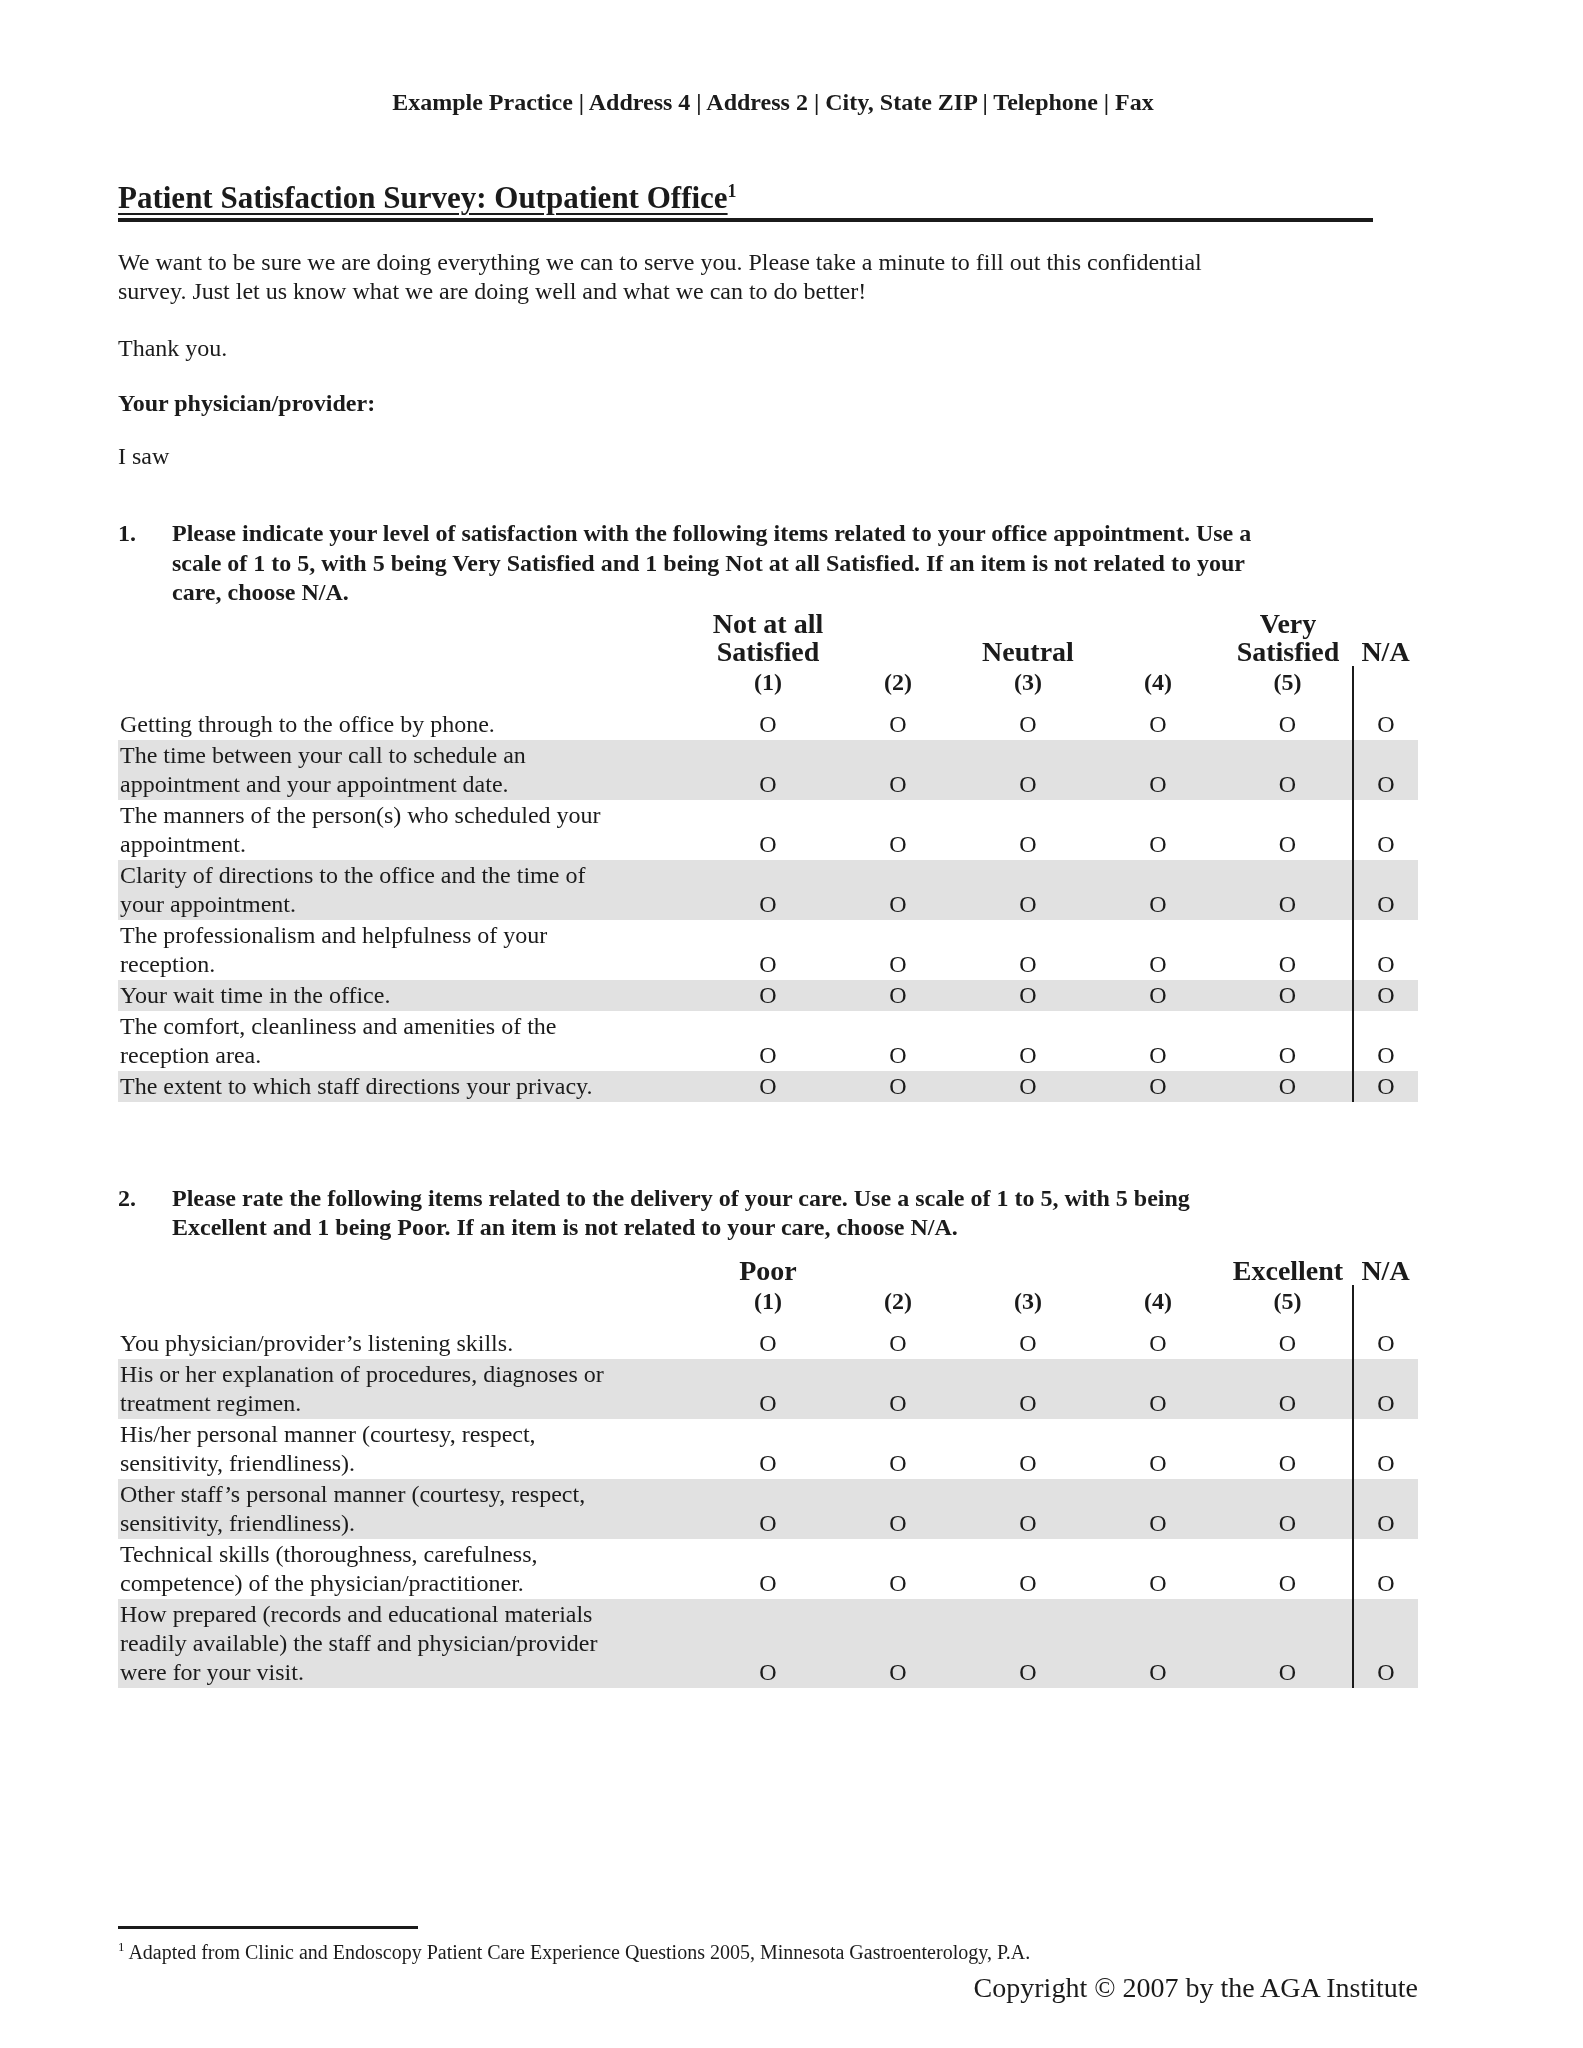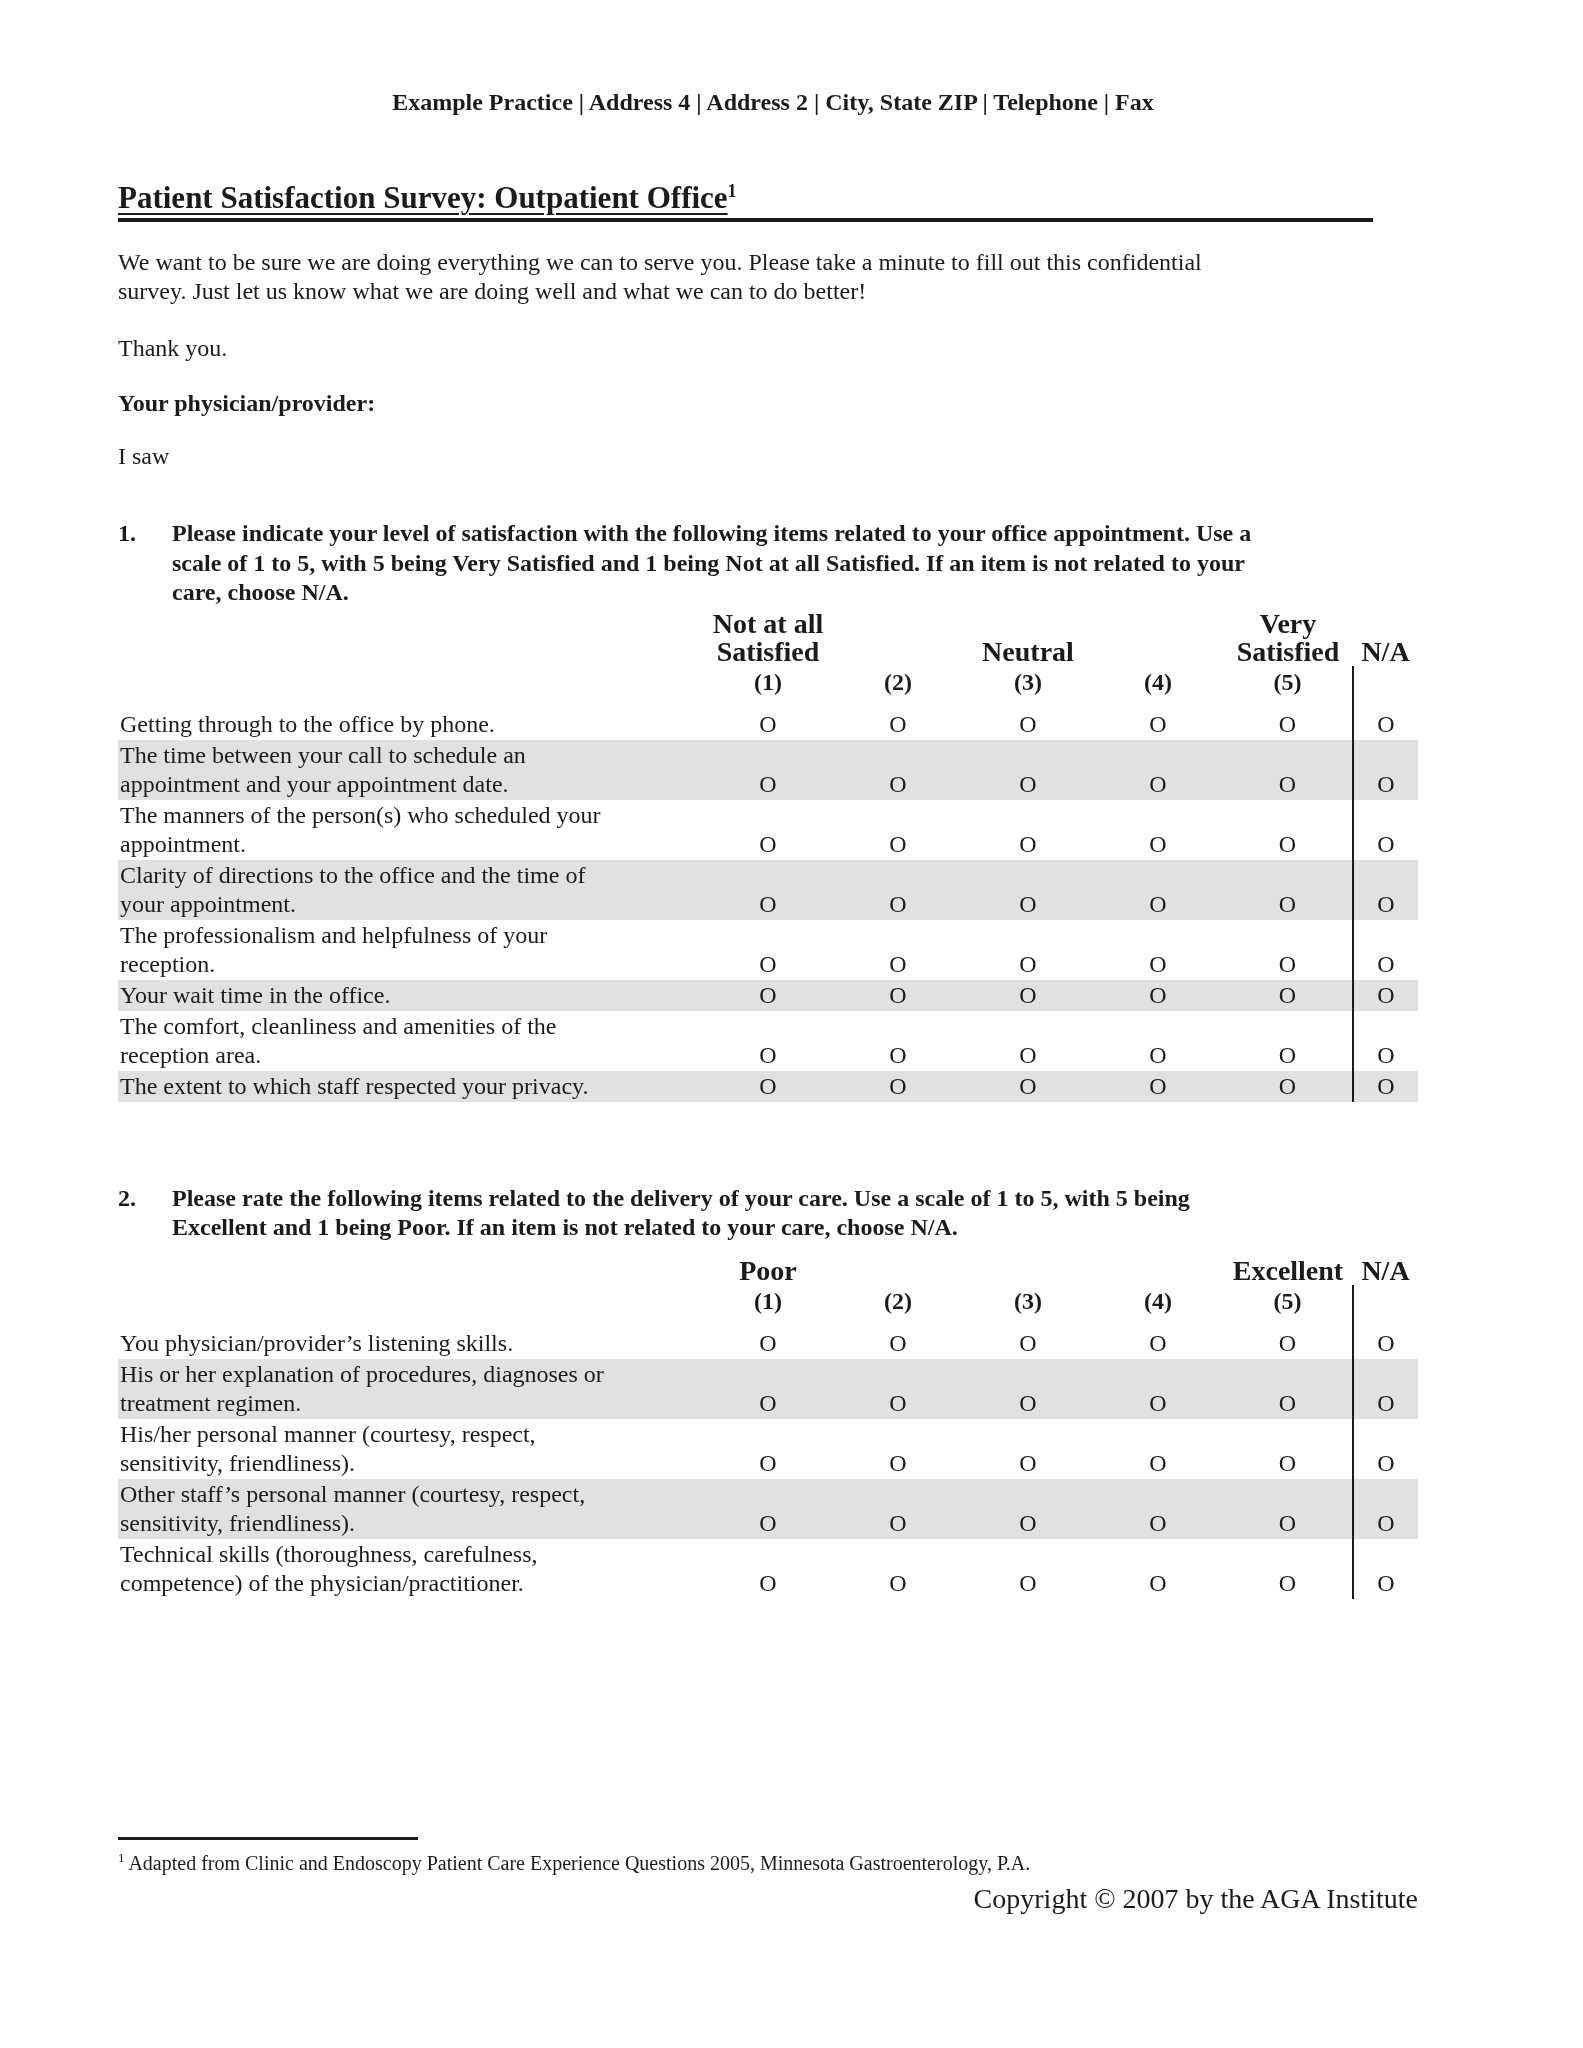--- a/index.html
+++ b/index.html
@@ -222,21 +222,21 @@
         <td class="item">The comfort, cleanliness and amenities of the
 reception area.</td>
         <td class="radio">O</td>
         <td class="radio">O</td>
         <td class="radio">O</td>
         <td class="radio">O</td>
         <td class="radio">O</td>
         <td class="radio na-line">O</td>
       </tr>
       <tr>
-        <td class="item">The extent to which staff respected your privacy.</td>
+        <td class="item">The extent to which staff directions your privacy.</td>
         <td class="radio">O</td>
         <td class="radio">O</td>
         <td class="radio">O</td>
         <td class="radio">O</td>
         <td class="radio">O</td>
         <td class="radio na-line">O</td>
       </tr>
     </tbody>
   </table>
 
@@ -319,20 +319,31 @@
       <tr>
         <td class="item">Technical skills (thoroughness, carefulness,
 competence) of the physician/practitioner.</td>
         <td class="radio">O</td>
         <td class="radio">O</td>
         <td class="radio">O</td>
         <td class="radio">O</td>
         <td class="radio">O</td>
         <td class="radio na-line">O</td>
       </tr>
+      <tr>
+        <td class="item">How prepared (records and educational materials
+readily available) the staff and physician/provider
+were for your visit.</td>
+        <td class="radio">O</td>
+        <td class="radio">O</td>
+        <td class="radio">O</td>
+        <td class="radio">O</td>
+        <td class="radio">O</td>
+        <td class="radio na-line">O</td>
+      </tr>
     </tbody>
   </table>
 
   <div class="footer-block">
     <div class="footnote-rule"></div>
     <div class="footnote"><sup>1</sup><span> Adapted from Clinic and Endoscopy Patient Care Experience Questions 2005, Minnesota Gastroenterology, P.A.</span></div>
     <div class="copyright">Copyright © 2007 by the AGA Institute</div>
   </div>
 
 </div>

